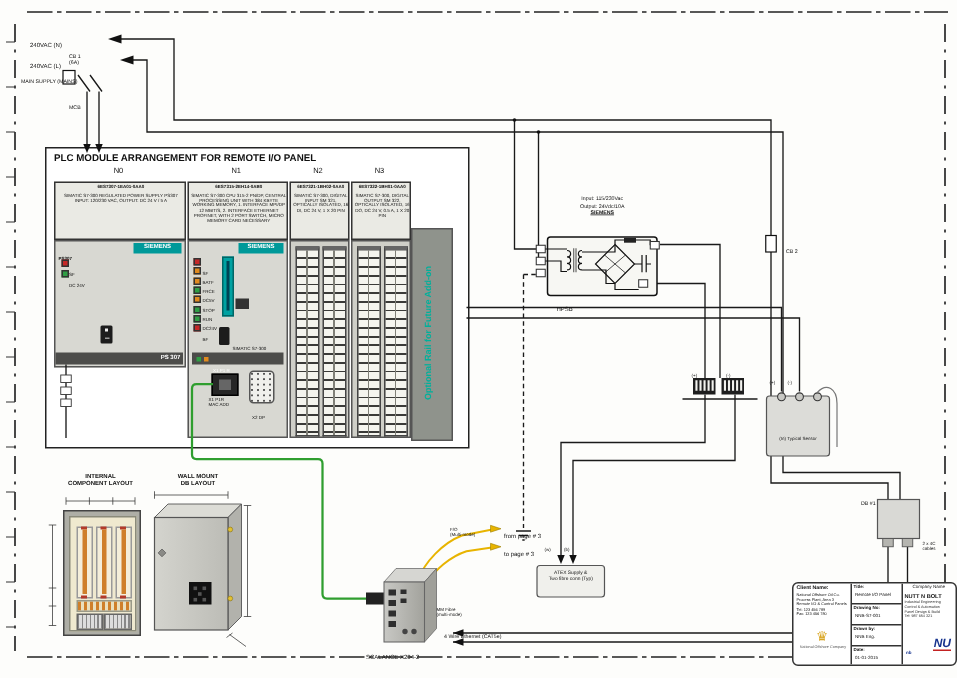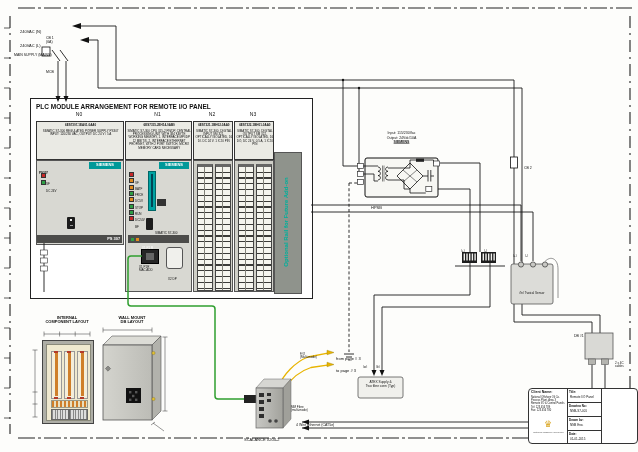--- a/index.html
+++ b/index.html
@@ -401,15 +401,25 @@
       </div>
       <div style="position:relative;height:13px;border-bottom:.5px solid #333;">
         <span class="n f6 b ab" style="left:1px;top:.5px;">Drawn by:</span>
         <span class="n f6 ab" style="left:2px;top:6px;">NNB Eng.</span>
       </div>
       <div style="position:relative;height:13px;">
         <span class="n f6 b ab" style="left:1px;top:.5px;">Date:</span>
         <span class="n f6 ab" style="left:2px;top:6px;">01-01-2015</span>
       </div>
     </div>
+    <div style="flex:1;position:relative;">
+      <div class="ab" style="left:0;top:1px;width:196%;transform:scale(.5);transform-origin:0 0;text-align:center;font-size:6px;">Company Name</div>
+      <div class="ab" style="left:1px;top:5.5px;width:194%;transform:scale(.5);transform-origin:0 0;font-size:7.5px;font-weight:bold;">NUTT N BOLT</div>
+      <div class="ab" style="left:1px;top:11px;width:194%;transform:scale(.5);transform-origin:0 0;font-size:5px;line-height:1.25;white-space:pre-line;color:#333;">Industrial Engineering
+Control &amp; Automation
+Panel Design &amp; Build
+Tel: 987 654 321</div>
+      <span class="n f6 b ab" style="left:2px;top:45px;color:#16338e;">nb</span>
+      <div class="ab" style="right:3px;top:36px;font-style:italic;font-weight:bold;font-size:8px;color:#16338e;border-bottom:1.2px solid #c32222;line-height:1;">NU</div>
+    </div>
   </div>
 
 </div>
 
 </body></html>

